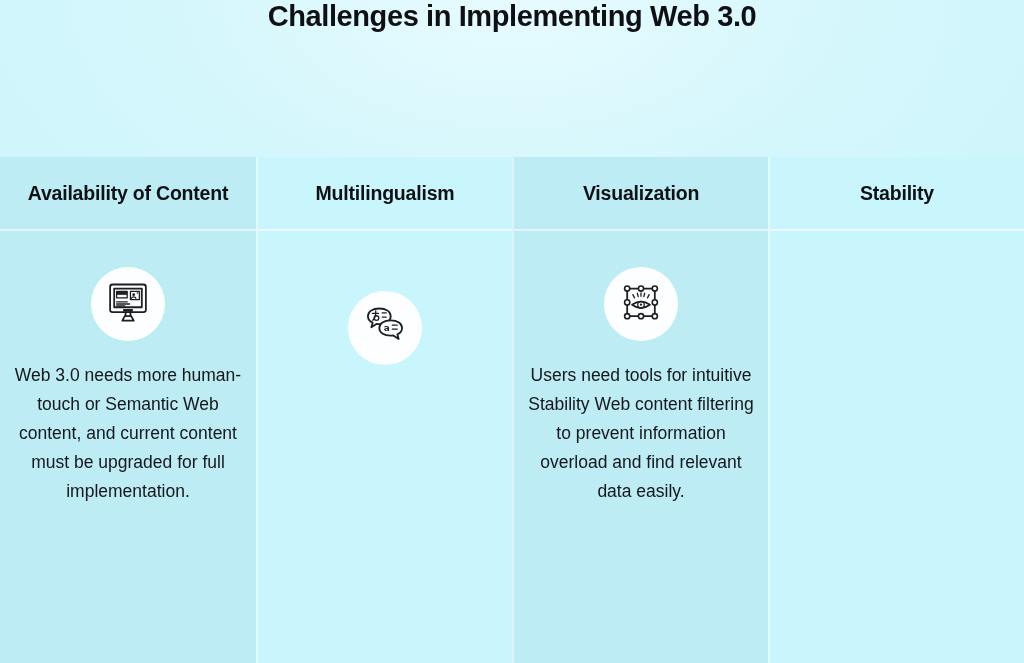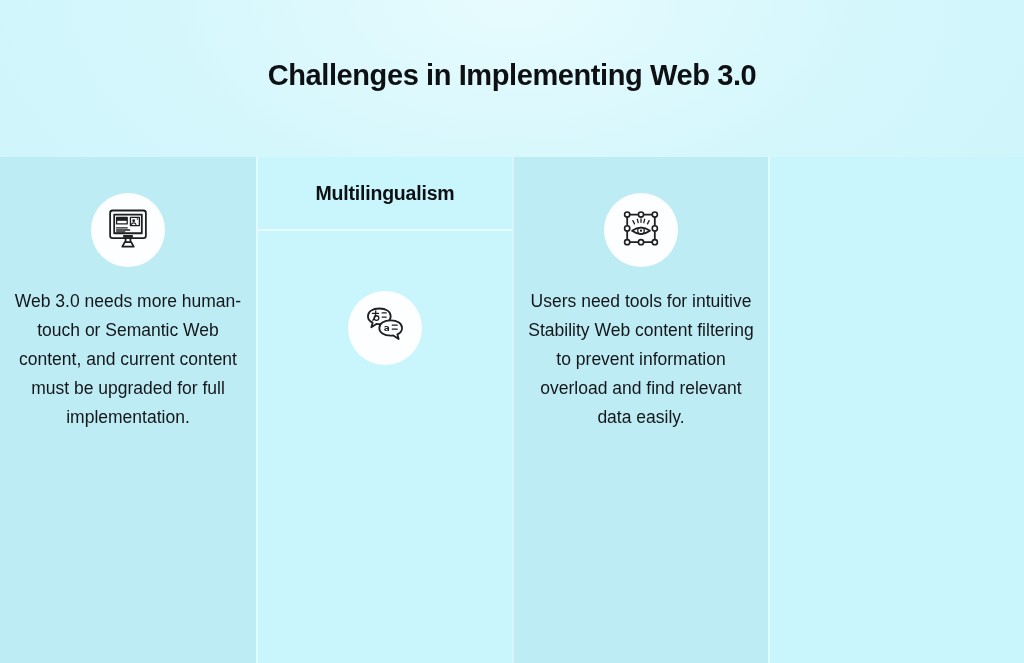--- a/index.html
+++ b/index.html
@@ -8,21 +8,21 @@
     width: 1024px;
     height: 663px;
     position: relative;
     overflow: hidden;
     font-family: "Liberation Sans", sans-serif;
     background: radial-gradient(ellipse 900px 500px at 50% 0%, #e7fbfe 0%, #d4f7fc 40%, #c8f4fb 100%);
   }
   .title-area {
     height: 157px;
     display: flex;
-    align-items: center;
+    align-items: flex-start;
     justify-content: center;
   }
   .page-title {
     font-size: 29px;
     font-weight: 700;
     letter-spacing: -0.4px;
     color: #0e1013;
     padding-bottom: 6px;
   }
   .table {
@@ -85,20 +85,23 @@
 
 <div class="page">
 
   <div class="title-area">
     <h1 class="page-title">Challenges in Implementing Web 3.0</h1>
   </div>
 
   <div class="table">
 
     <div class="col col-dark">
+      <div class="col-header">
+        <span>Availability of Content</span>
+      </div>
       <div class="col-body">
         <div class="icon-circle">
           <svg viewBox="0 0 64 64" aria-hidden="true">
             <rect class="ink" x="10" y="8" width="44" height="34" rx="3"></rect>
             <rect class="ink" x="15" y="13" width="34" height="23"></rect>
             <rect class="ink-t" x="18" y="16.5" width="13" height="8"></rect>
             <rect class="ink-f" x="18" y="16.5" width="13" height="4.2"></rect>
             <rect class="ink-t" x="35" y="16.5" width="11" height="10"></rect>
             <circle class="ink-f" cx="39" cy="20.5" r="1.7"></circle>
             <path class="ink-t" d="M36.3,25 c0.6,-2.2 4.8,-2.2 5.4,0"></path>
@@ -127,20 +130,23 @@
             <path class="ink-t" d="M28.5,13.5 h5 M28.5,18.5 h5"></path>
             <path class="bubble" d="M39,22.5 C30.5,22.5 25,26.3 25,32 C25,37.7 30.5,41.5 39,41.5 C40.1,41.5 41.2,41.4 42.2,41.2 L48.8,45.6 L47.2,39.8 C50.8,38.3 53,35.7 53,32 C53,26.3 47.5,22.5 39,22.5 Z"></path>
             <text class="glyph" x="30.5" y="36.2">a</text>
             <path class="ink-t" d="M41,28.5 h6 M41,33.5 h6"></path>
           </svg>
         </div>
       </div>
     </div>
 
     <div class="col col-dark">
+      <div class="col-header">
+        <span>Visualization</span>
+      </div>
       <div class="col-body">
         <div class="icon-circle">
           <svg viewBox="0 0 64 64" aria-hidden="true">
             <rect class="ink" x="15" y="13" width="34" height="34"></rect>
             <path class="ink-t" d="M24,24.5 l-2,-4 M28.5,23 l-1,-4.2 M32,22.5 v-4.3 M35.5,23 l1,-4.2 M40,24.5 l2,-4"></path>
             <path class="ink" d="M21,33 Q32,25 43,33 Q32,41 21,33 Z"></path>
             <circle class="ink-t" cx="32" cy="32.8" r="4"></circle>
             <circle class="ink-f" cx="32" cy="32.8" r="1.4"></circle>
             <circle class="handle" cx="15" cy="13" r="3.2"></circle>
             <circle class="handle" cx="32" cy="13" r="3.2"></circle>
@@ -150,16 +156,19 @@
             <circle class="handle" cx="15" cy="47" r="3.2"></circle>
             <circle class="handle" cx="32" cy="47" r="3.2"></circle>
             <circle class="handle" cx="49" cy="47" r="3.2"></circle>
           </svg>
         </div>
         <p class="col-desc">Users need tools for intuitive Stability Web content filtering to prevent information overload and find relevant data easily.</p>
       </div>
     </div>
 
     <div class="col col-light">
+      <div class="col-header">
+        <span>Stability</span>
+      </div>
     </div>
 
   </div>
 </div>
 
 </body></html>

